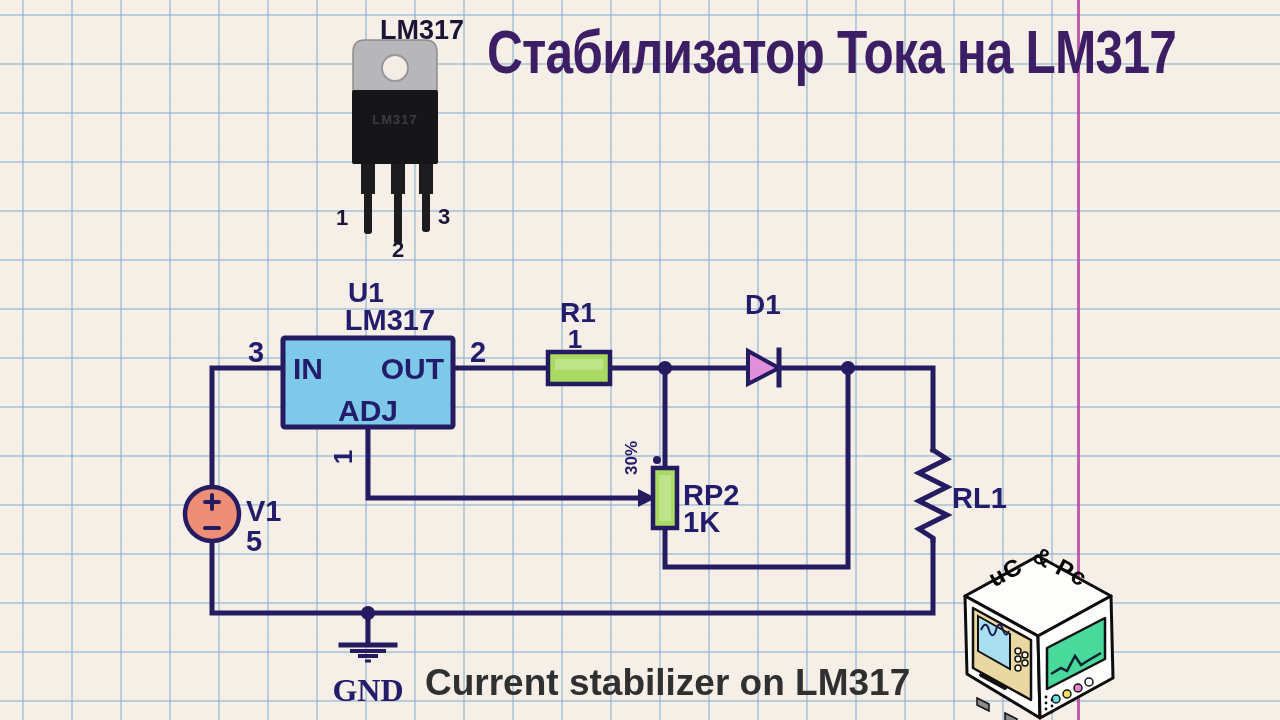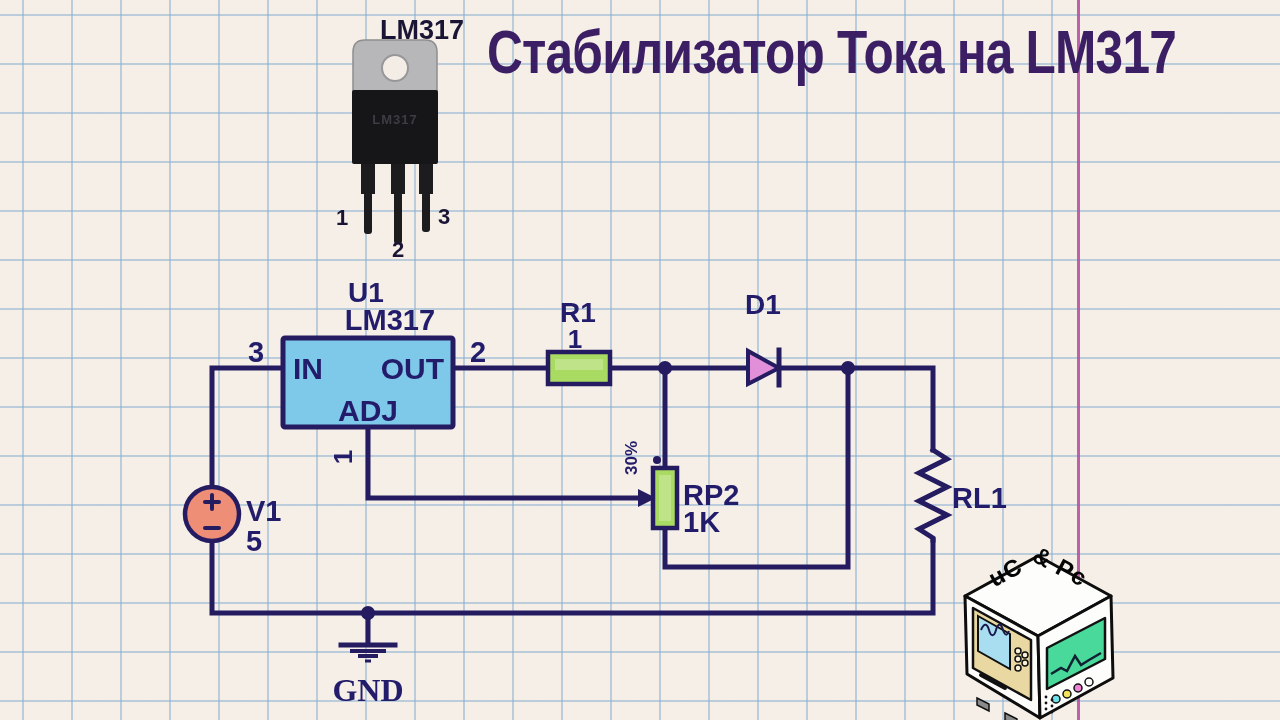--- a/index.html
+++ b/index.html
@@ -145,20 +145,21 @@
       <circle class="comp-src" cx="212" cy="514" r="27"></circle>
       <path d="M212,495 V509 M205,502 H219" stroke="var(--c-wire,#241b60)" stroke-width="4" fill="none" stroke-linecap="round"></path>
       <path d="M205,528 H219" stroke="var(--c-wire,#241b60)" stroke-width="4" fill="none" stroke-linecap="round"></path>
       <text class="lbl" x="246" y="521" font-size="29" text-anchor="start">V1</text>
       <text class="lbl" x="246" y="551" font-size="29" text-anchor="start">5</text>
     </g>
 
     <text class="lbl-serif" x="368" y="701" font-size="32" text-anchor="middle">GND</text>
   </svg>
 
+  <div class="caption">Current stabilizer on LM317</div>
 
   <svg class="clipped" style="left:943px; top:548px;" width="195" height="172" viewBox="0 0 195 172">
     <defs>
       <path id="logo-arc" d="M 24,54 L 95,16 L 166,54" fill="none"></path>
     </defs>
     <polygon class="logo-line" points="95,8 168,48 95,88 22,48" fill="#fdfdfb"></polygon>
     <polygon class="logo-line" points="22,48 95,88 97,170 24,126" fill="#fdfdfb"></polygon>
     <polygon class="logo-line" points="95,88 168,48 170,130 97,170" fill="#fdfdfb"></polygon>
     <text class="logo-text" text-anchor="middle">
       <textPath href="#logo-arc" startOffset="50%">uC &amp; Pc</textPath>

